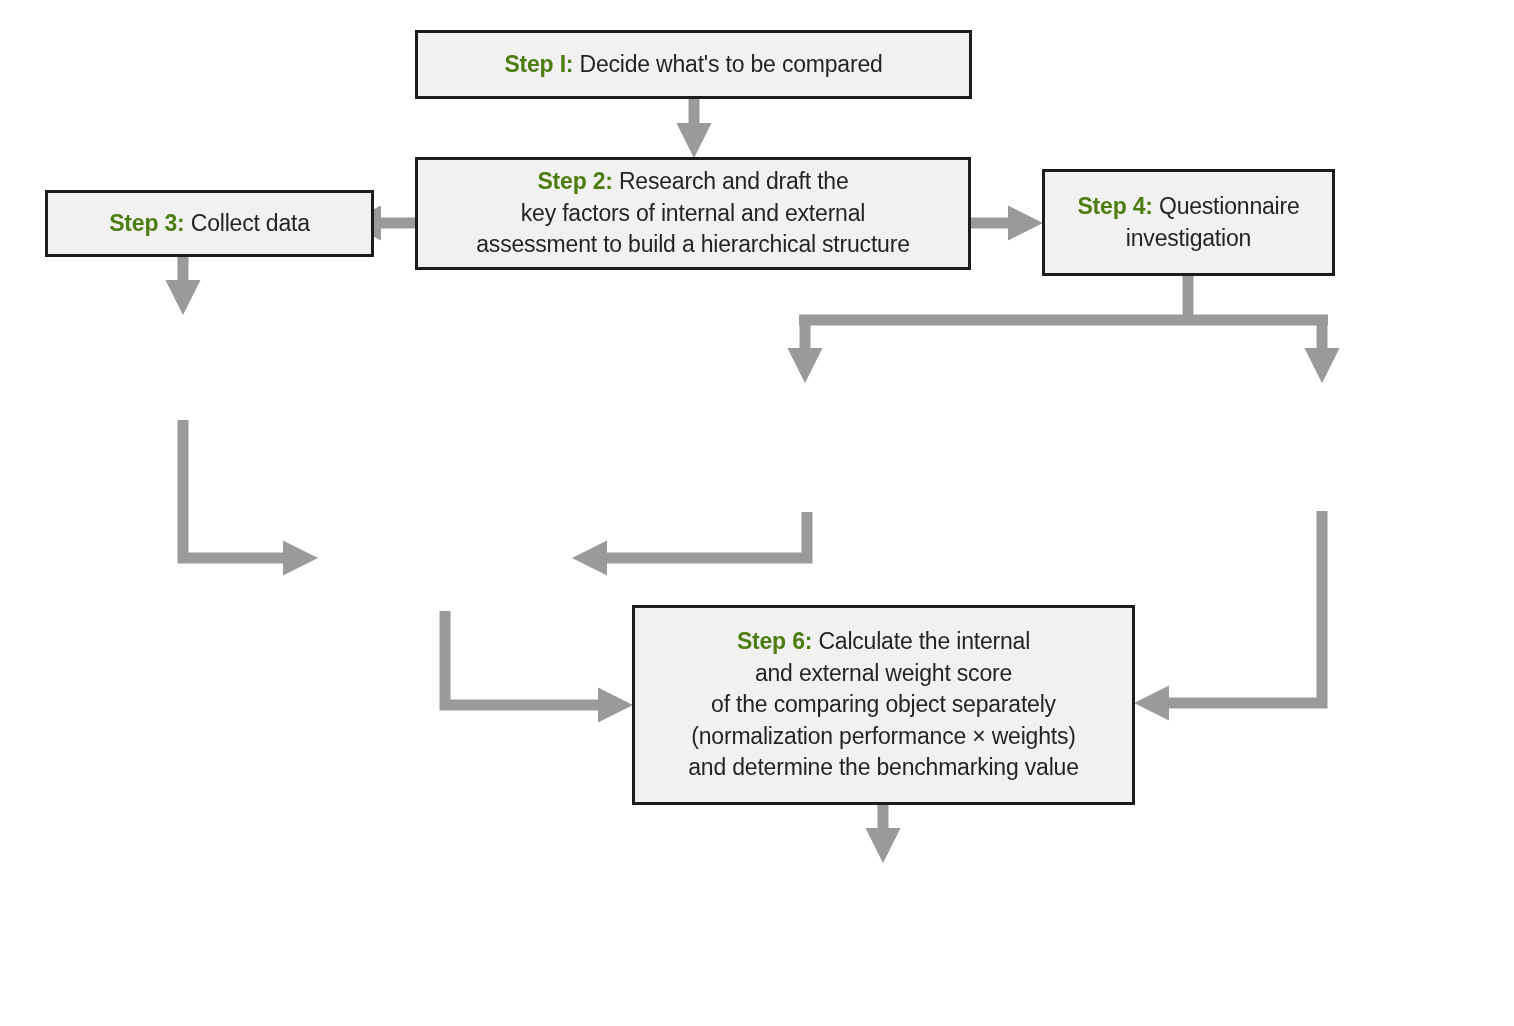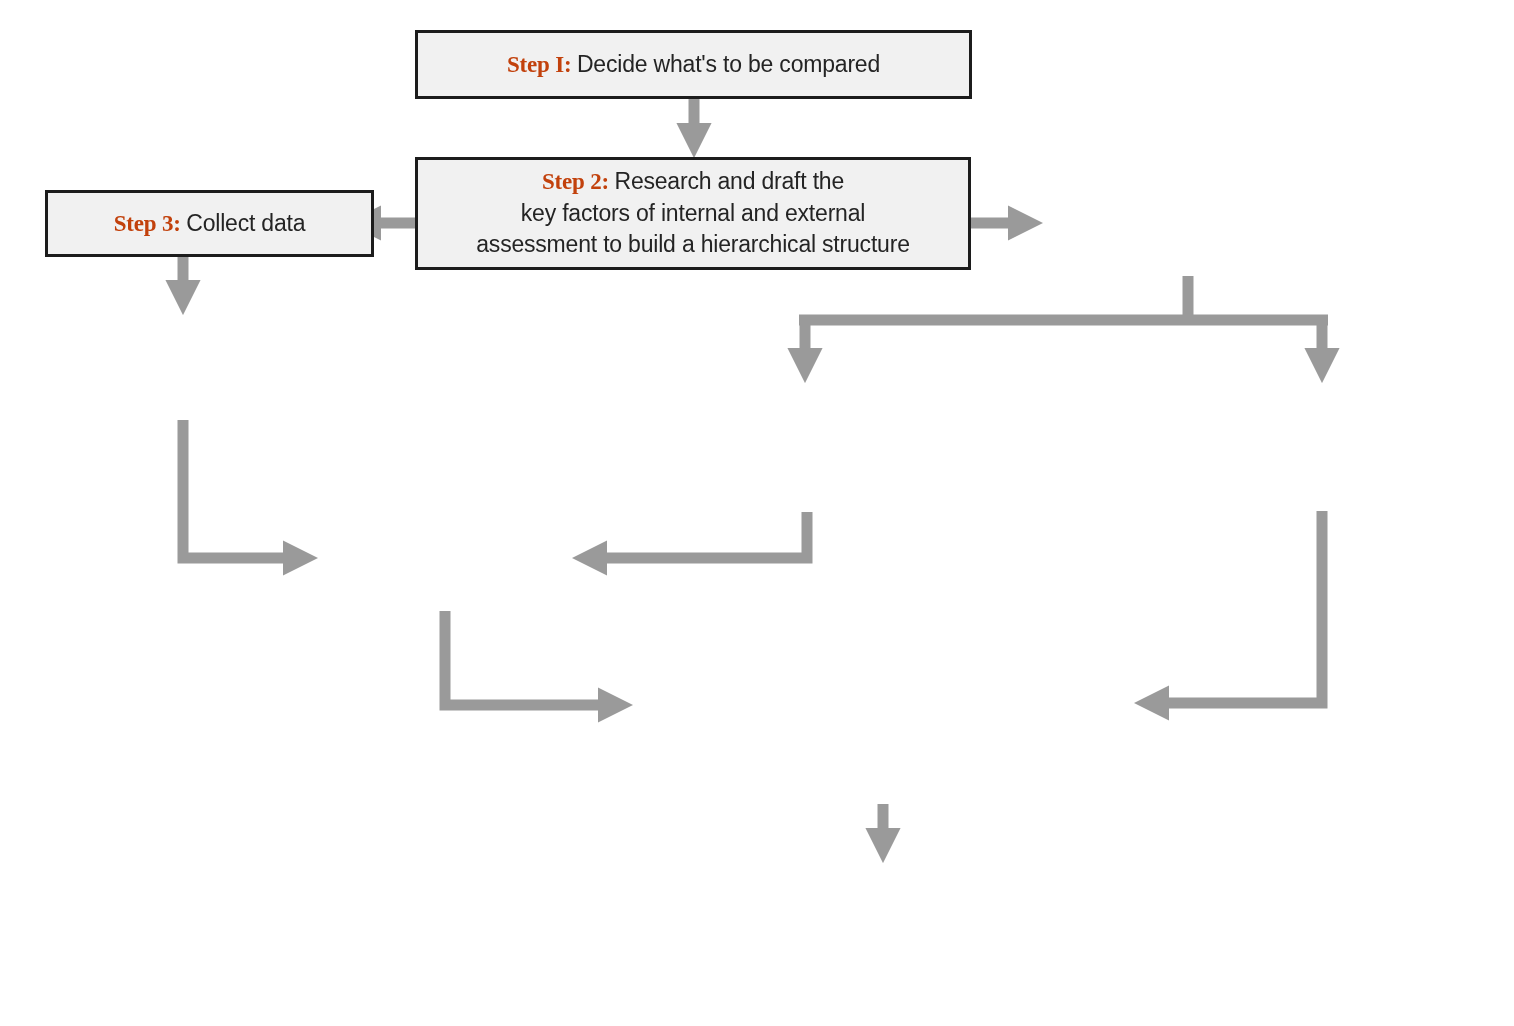--- a/index.html
+++ b/index.html
@@ -33,21 +33,21 @@
     border:3px solid var(--box-border);
     display:flex;align-items:center;justify-content:center;
     text-align:center;
     color:var(--text);
     font-size:23px;
     line-height:1.37;
     letter-spacing:-0.2px;
     padding:4px 8px;
   }
   .node .label{white-space:pre-line;}
-  .node .prefix{font-weight:700;color:#c2410c;font-family:Liberation Serif, serif;}
+  .node .prefix{font-weight:700;color:#4d7c0f;}
   .node .prefix:not(:empty)::after{content:"\00a0";}
 </style>
 </head>
 <body>
 
 <div class="canvas">
 
   <svg class="arrow-layer" viewBox="0 0 1514 1026" xmlns="http://www.w3.org/2000/svg">
     <defs>
       <marker id="ah" viewBox="0 0 3.2 3.2" refX="0.1" refY="1.6" markerWidth="3.2" markerHeight="3.2" orient="auto" markerUnits="strokeWidth">
@@ -76,20 +76,31 @@
   <div class="node" style="left:415px;top:157px;width:556px;height:113px;">
     <div class="label"><span class="prefix">Step 2:</span><span>Research and draft the
 key factors of internal and external
 assessment to build a hierarchical structure</span></div>
   </div>
 
   <div class="node" style="left:18px;top:190px;width:329px;height:67px;margin-left:27px;">
     <div class="label"><span class="prefix">Step 3:</span><span>Collect data</span></div>
   </div>
 
+  <div class="node" style="left:1042px;top:169px;width:293px;height:107px;">
+    <div class="label"><span class="prefix">Step 4:</span><span>Questionnaire
+investigation</span></div>
+  </div>
 
 
 
 
 
+  <div class="node" style="left:632px;top:605px;width:503px;height:200px;">
+    <div class="label"><span class="prefix">Step 6:</span><span>Calculate the internal
+and external weight score
+of the comparing object separately
+(normalization performance × weights)
+and determine the benchmarking value</span></div>
+  </div>
 
 
 </div>
 
 </body></html>

